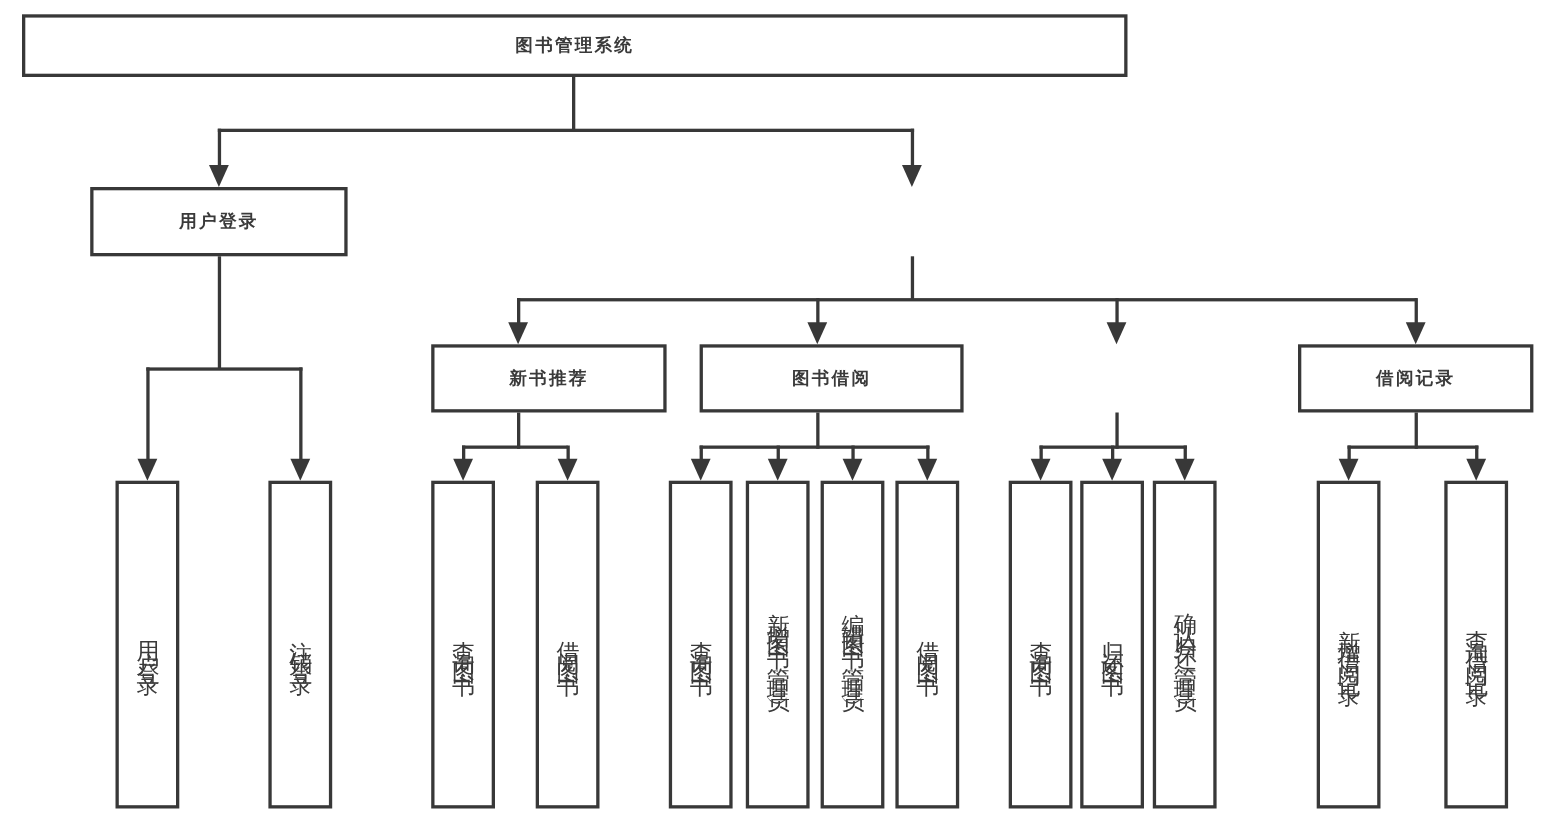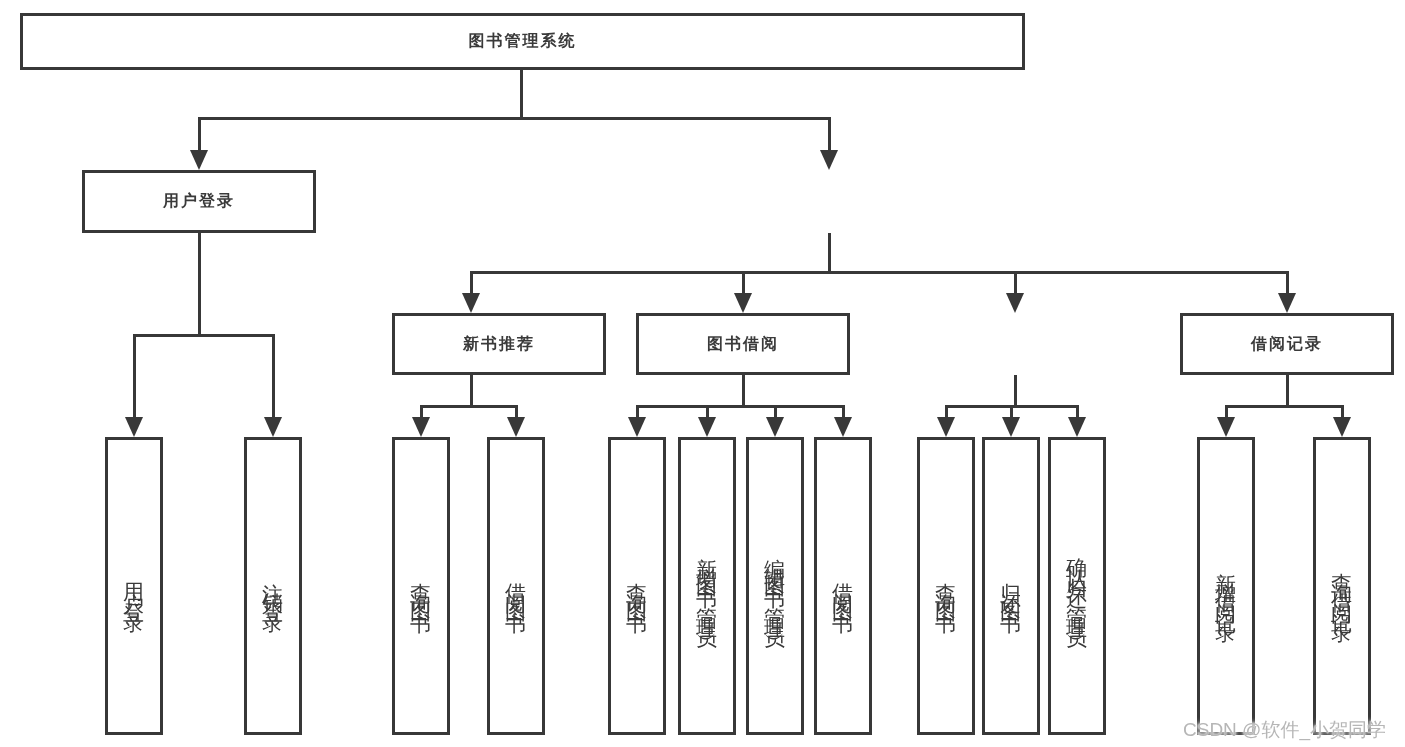--- a/index.html
+++ b/index.html
@@ -88,21 +88,21 @@
   <i class="lv" style="left:1014px;top:271px;height:25px;"></i>
   <i class="lv" style="left:1286px;top:271px;height:25px;"></i>
   <i class="tri" style="left:462px;top:293px;"></i>
   <i class="tri" style="left:734px;top:293px;"></i>
   <i class="tri" style="left:1006px;top:293px;"></i>
   <i class="tri" style="left:1278px;top:293px;"></i>
 
   <div class="node h" style="left:364px;top:313px;width:214px;height:62px;margin-left:28px;">
     <span>新书推荐</span>
   </div>
-  <div class="node h" style="left:636px;top:313px;width:214px;height:62px;justify-content:center;">
+  <div class="node h" style="left:636px;top:313px;width:240px;height:62px;justify-content:center;">
     <span>图书借阅</span>
   </div>
   <div class="node h" style="left:1180px;top:313px;width:214px;height:62px;align-items:center;">
     <span>借阅记录</span>
   </div>
 
   <i class="lv" style="left:470px;top:375px;height:33px;"></i>
   <i class="lh" style="left:420px;top:405px;width:96px;"></i>
   <i class="lv" style="left:420px;top:405px;height:14px;"></i>
   <i class="lv" style="left:515px;top:405px;height:14px;"></i>
@@ -173,15 +173,14 @@
     <span>确认归还（管理员）</span>
   </div>
 
   <div class="node v" style="left:1197px;top:437px;width:58px;height:298px;">
     <span>新增借阅记录</span>
   </div>
   <div class="node v" style="left:1313px;top:437px;width:58px;height:298px;">
     <span>查询借阅记录</span>
   </div>
 
-  <div class="watermark">CSDN @软件_小贺同学</div>
 
 </div>
 
 </body></html>

